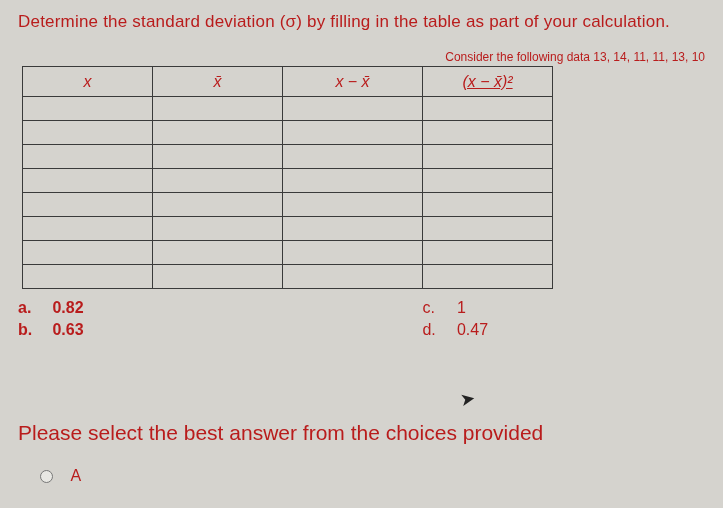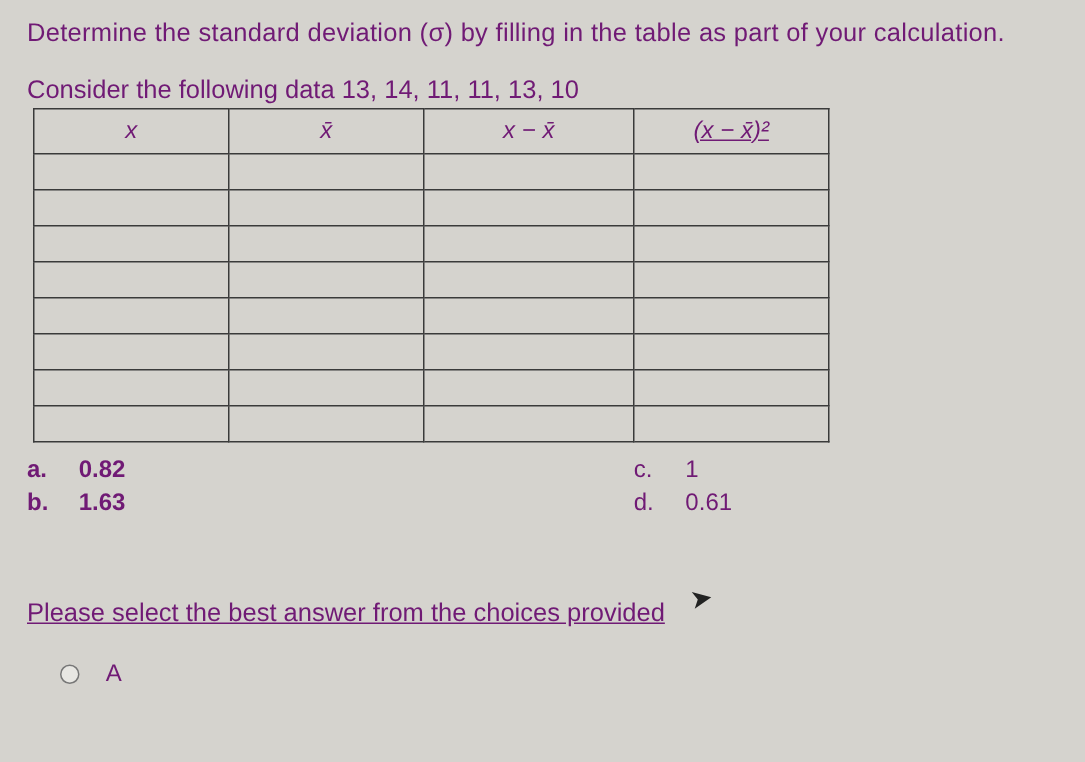--- a/index.html
+++ b/index.html
@@ -8,30 +8,31 @@
     padding: 0;
     font-family: Arial, Helvetica, sans-serif;
     background: #d5d3ce;
     width: 723px;
     height: 508px;
     overflow: hidden;
     position: relative;
   }
   .page {
     padding: 12px 18px;
-    color: #701a75;
+    color: #b91c1c;
   }
   .question-line {
     font-size: 17px;
     margin-bottom: 18px;
     letter-spacing: 0.2px;
   }
   .data-line {
-    font-size: 17px;
+    font-size: 12px;
     margin-bottom: 2px;
+    text-align: right;
   }
   .tbl-wrap {
     margin-left: 4px;
   }
   table.calc {
     border-collapse: collapse;
     table-layout: fixed;
   }
   table.calc th, table.calc td {
     border: 1.5px solid #3a3a3a;
@@ -59,23 +60,22 @@
     vertical-align: top;
     font-weight: bold;
   }
   .choice-right {
     display: inline-block;
     vertical-align: top;
   }
   .choice-row { margin-bottom: 4px; }
   .clab { display:inline-block; width: 30px; }
   .instr {
-    margin-top: 50px;
-    font-size: 17px;
-    text-decoration: underline;
+    margin-top: 78px;
+    font-size: 21px;
   }
   .radio-row {
     margin-top: 22px;
     margin-left: 22px;
     font-size: 16px;
   }
   .radio {
     display: inline-block;
     width: 13px;
     height: 13px;
@@ -165,31 +165,31 @@
   </div>
 
   <div class="choices">
     <div class="choice-left">
       <div class="choice-row">
         <span class="clab">a.</span>
         <span>0.82</span>
       </div>
       <div class="choice-row">
         <span class="clab">b.</span>
-        <span>1.63</span>
+        <span>0.63</span>
       </div>
     </div>
     <div class="choice-right">
       <div class="choice-row">
         <span class="clab">c.</span>
         <span>1</span>
       </div>
       <div class="choice-row">
         <span class="clab">d.</span>
-        <span>0.61</span>
+        <span>0.47</span>
       </div>
     </div>
   </div>
 
   <div class="instr">Please select the best answer from the choices provided</div>
 
   <div class="radio-row">
     <span class="radio"></span>
     <span>A</span>
   </div>

